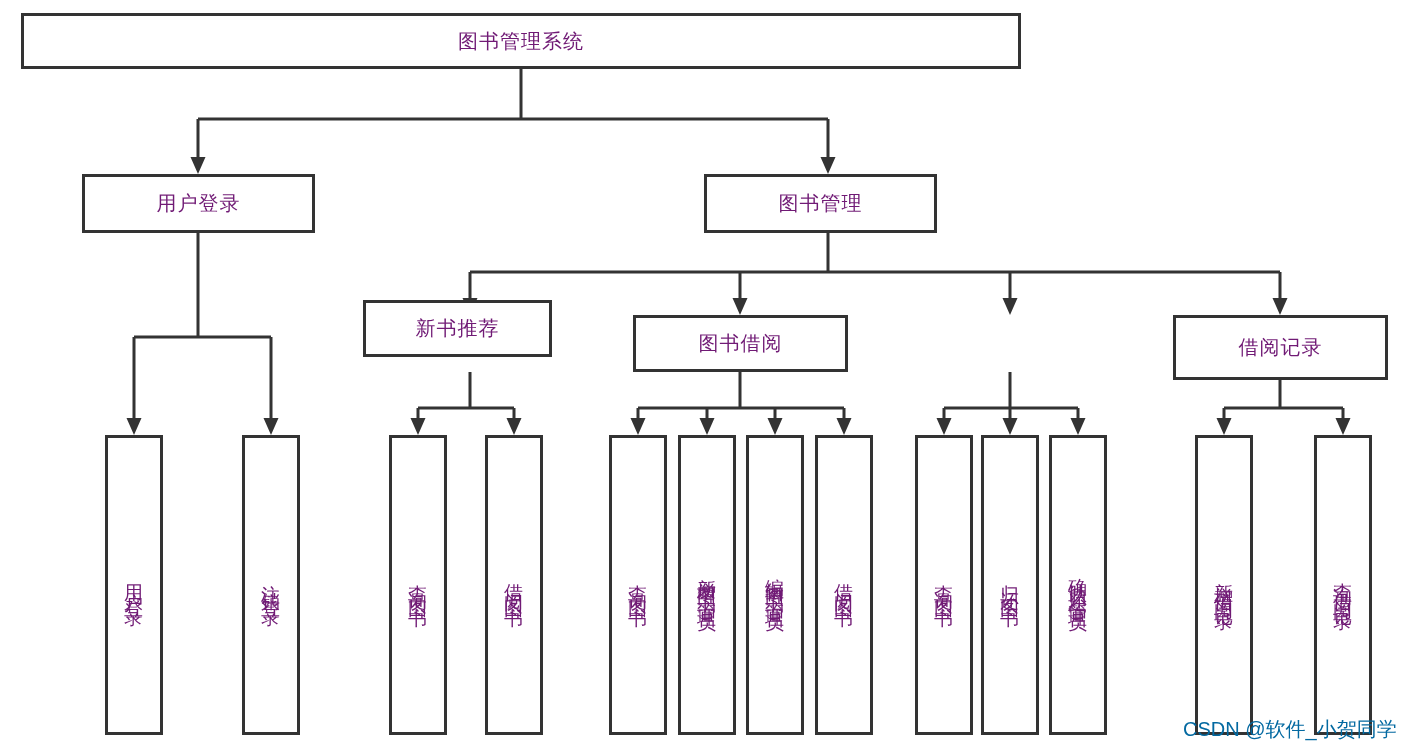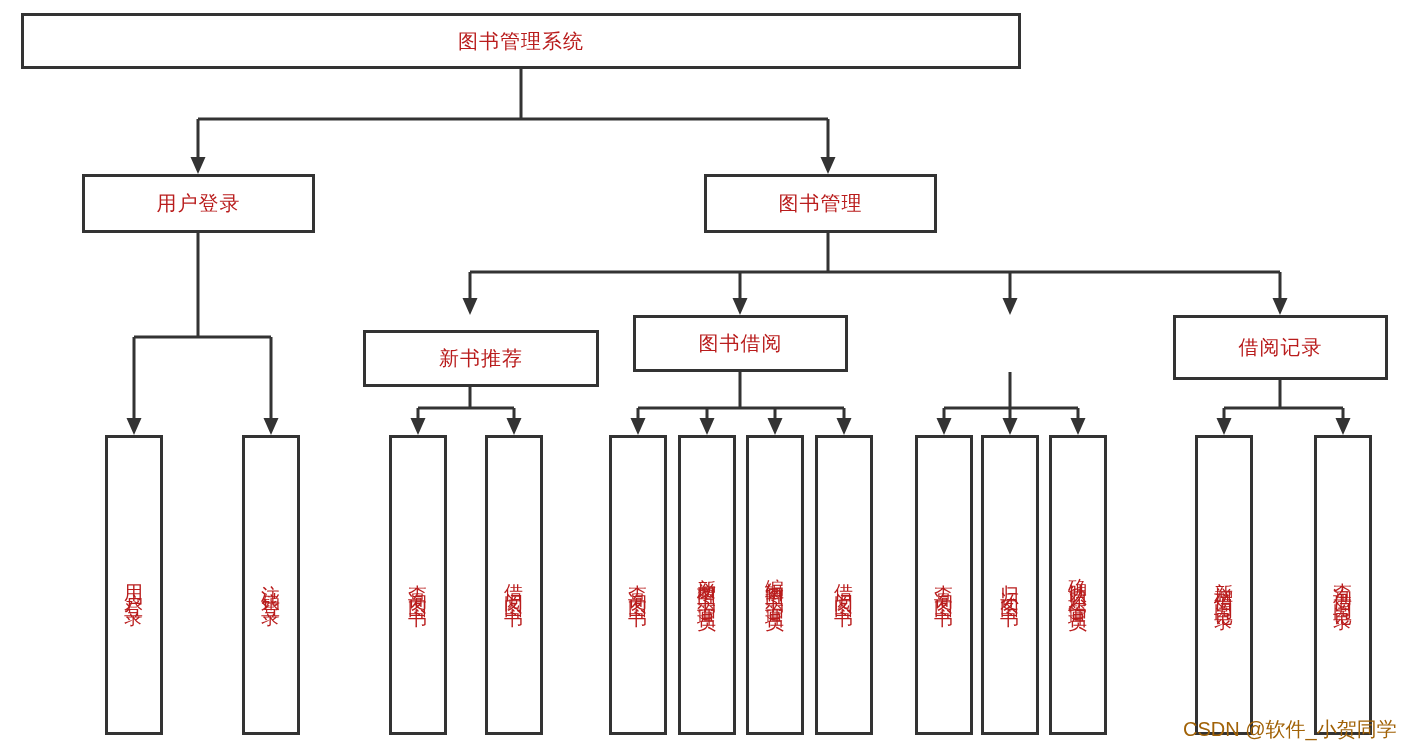--- a/index.html
+++ b/index.html
@@ -9,37 +9,37 @@
     font-family:"Liberation Sans","DejaVu Sans",sans-serif;
   }
   .stage{position:absolute;inset:0;width:1405px;height:747px;}
   .connectors{position:absolute;left:0;top:0;pointer-events:none;}
   .node{
     position:absolute;
     border:3px solid #333333;
     background:#ffffff;
     box-sizing:border-box;
     display:flex;align-items:center;justify-content:center;
-    color:#b91c1c;
+    color:#701a75;
   }
   .hbox span{font-size:20px;letter-spacing:1px;white-space:nowrap;}
   .vbox{width:58px;height:300px;}
   .vtext{
     writing-mode:vertical-rl;
     text-orientation:mixed;
     font-size:19px;
     letter-spacing:8px;
     line-height:1;
     white-space:nowrap;
   }
   .watermark{
     position:absolute;
     left:1183px;top:716px;
     font-size:20px;
-    color:#a16207;
+    color:#0369a1;
     white-space:nowrap;
     z-index:5;
     pointer-events:none;
   }
 </style>
 </head>
 <body>
 
 <div class="stage">
 
@@ -68,21 +68,21 @@
     <span>图书管理系统</span>
   </div>
 
   <div class="node hbox" style="left:82px;top:174px;width:233px;height:59px">
     <span>用户登录</span>
   </div>
   <div class="node hbox" style="left:704px;top:174px;width:233px;height:59px">
     <span>图书管理</span>
   </div>
 
-  <div class="node hbox" style="left:363px;top:330px;width:236px;height:57px">
+  <div class="node hbox" style="left:363px;top:300px;width:189px;height:57px">
     <span>新书推荐</span>
   </div>
   <div class="node hbox" style="left:633px;top:315px;width:215px;height:57px">
     <span>图书借阅</span>
   </div>
   <div class="node hbox" style="left:1173px;top:315px;width:215px;height:65px">
     <span>借阅记录</span>
   </div>
 
   <div class="node vbox" style="left:105px;top:435px">

